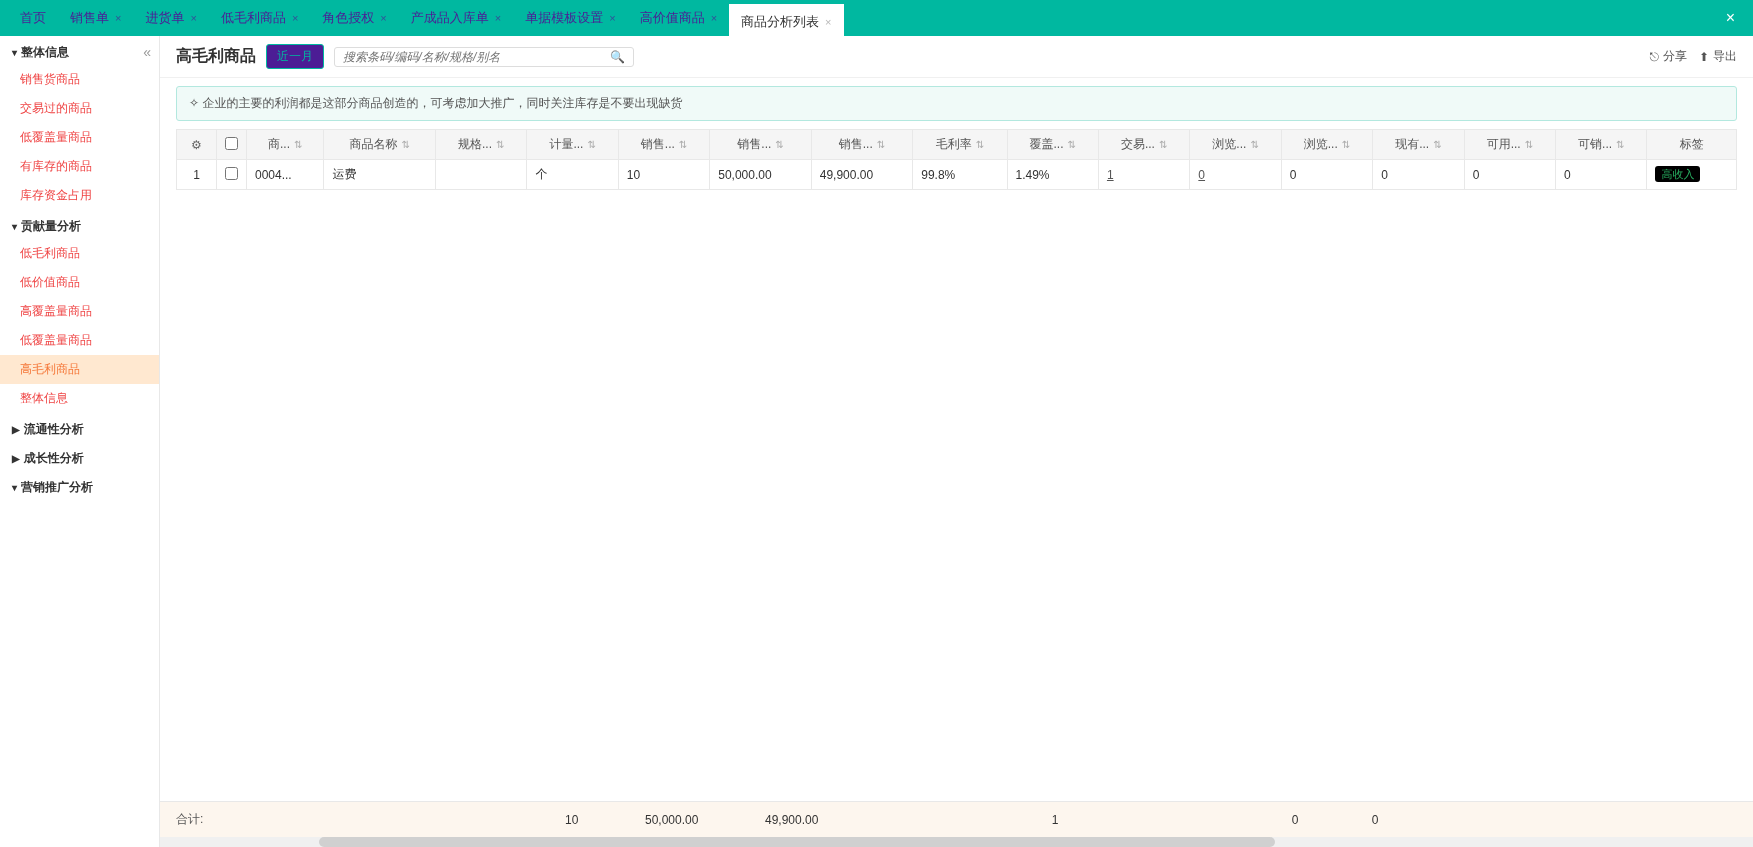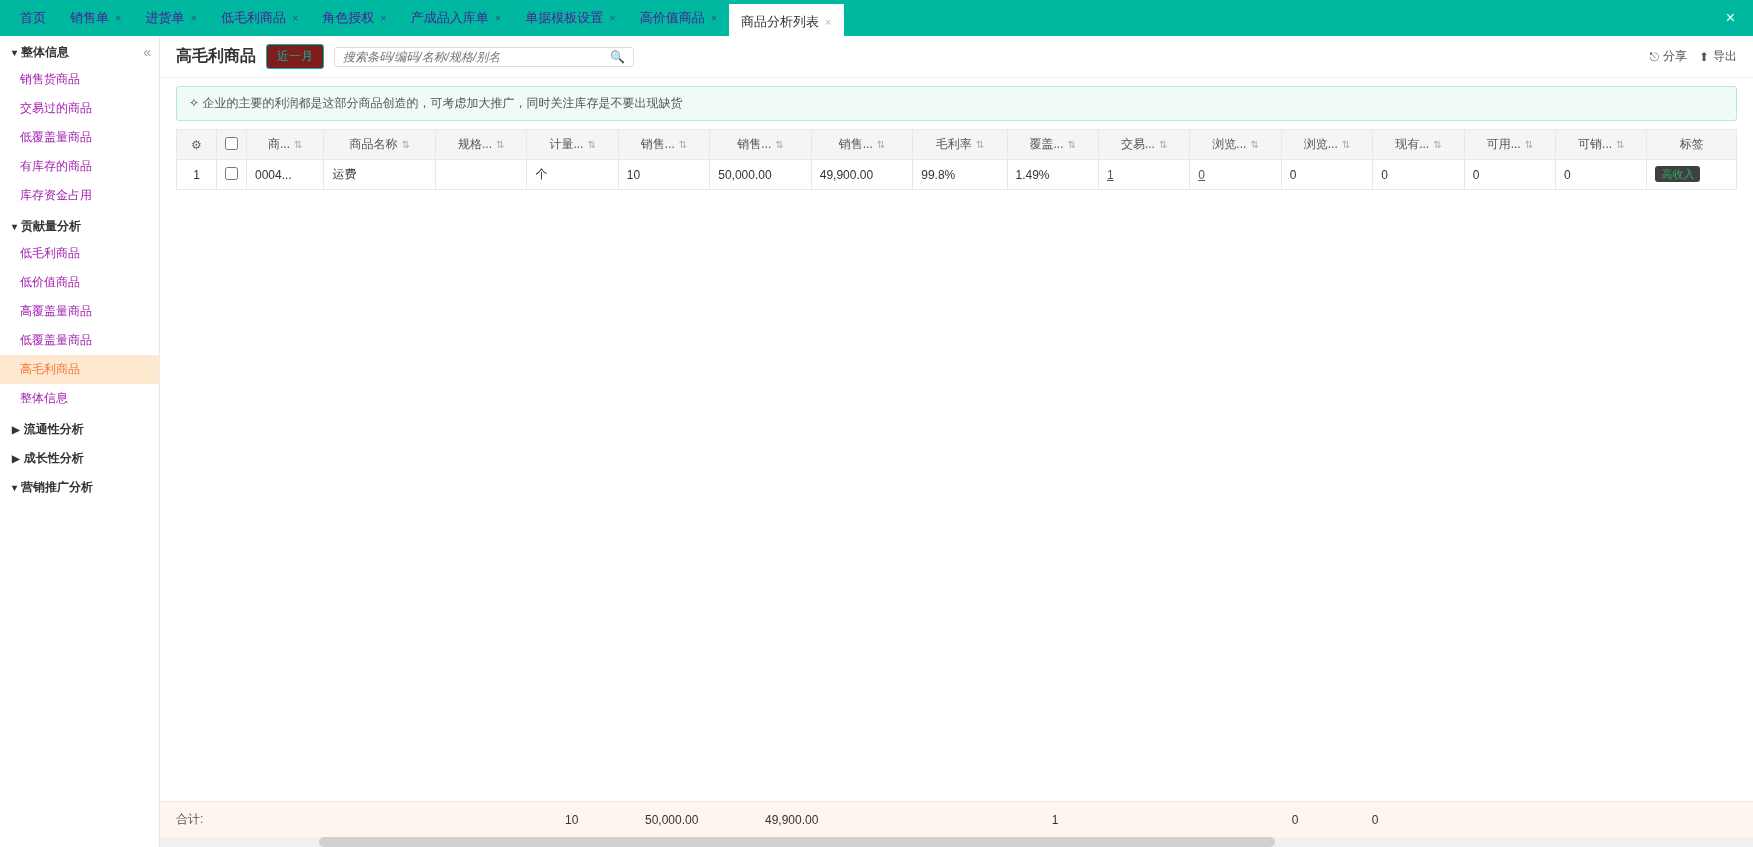--- a/index.html
+++ b/index.html
@@ -73,21 +73,21 @@
       font-weight: bold;
       font-size: 12px;
       display: flex;
       align-items: center;
       gap: 4px;
       cursor: pointer;
     }
     .sidebar-group-header .arrow { font-size: 10px; }
     .sidebar-item {
       padding: 6px 12px 6px 20px;
-      color: #a21caf;
+      color: #ef4444;
       cursor: pointer;
       font-size: 12px;
       white-space: nowrap;
     }
     .sidebar-item.active {
       background: #ffe8d0;
       color: #f5783a;
     }
 
     
@@ -106,21 +106,21 @@
       padding: 8px 16px;
       border-bottom: 1px solid #f0f0f0;
       gap: 10px;
     }
     .content-title {
       font-size: 16px;
       font-weight: bold;
       color: #333;
     }
     .filter-btn {
-      background: #7f1d1d;
+      background: #4c1d95;
       border: 1px solid #00b8a0;
       color: #00b8a0;
       padding: 3px 10px;
       border-radius: 3px;
       cursor: pointer;
       font-size: 12px;
     }
     .search-box {
       display: flex;
       align-items: center;
@@ -194,21 +194,21 @@
     }
     tbody tr td {
       border: 1px solid #e8e8e8;
       padding: 6px 8px;
       color: #333;
       white-space: nowrap;
     }
     .col-seq { width: 40px; text-align: center; }
     .col-check { width: 30px; text-align: center; }
     .tag-high-income {
-      background: #404040;
+      background: #000000;
       color: #27ae60;
       padding: 2px 6px;
       border-radius: 3px;
       font-size: 11px;
     }
     .sort-icon { color: #aaa; font-size: 10px; margin-left: 2px; }
     .gear-icon { color: #666; }
 
     
     .footer-bar {

